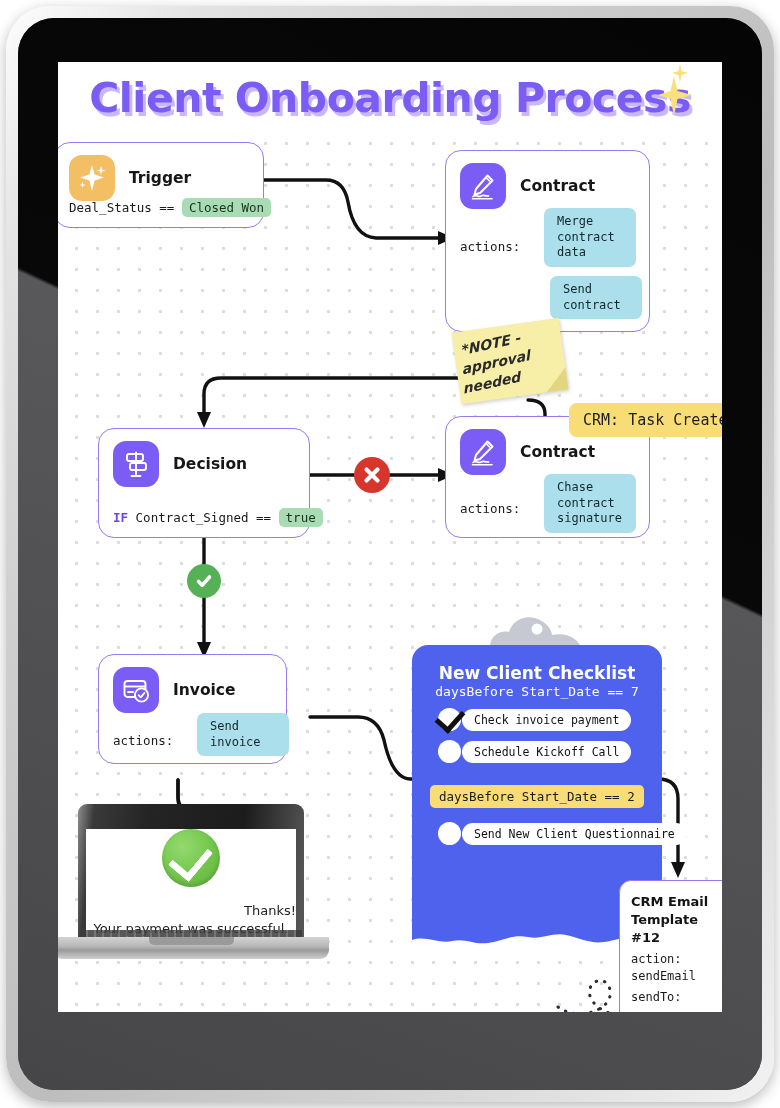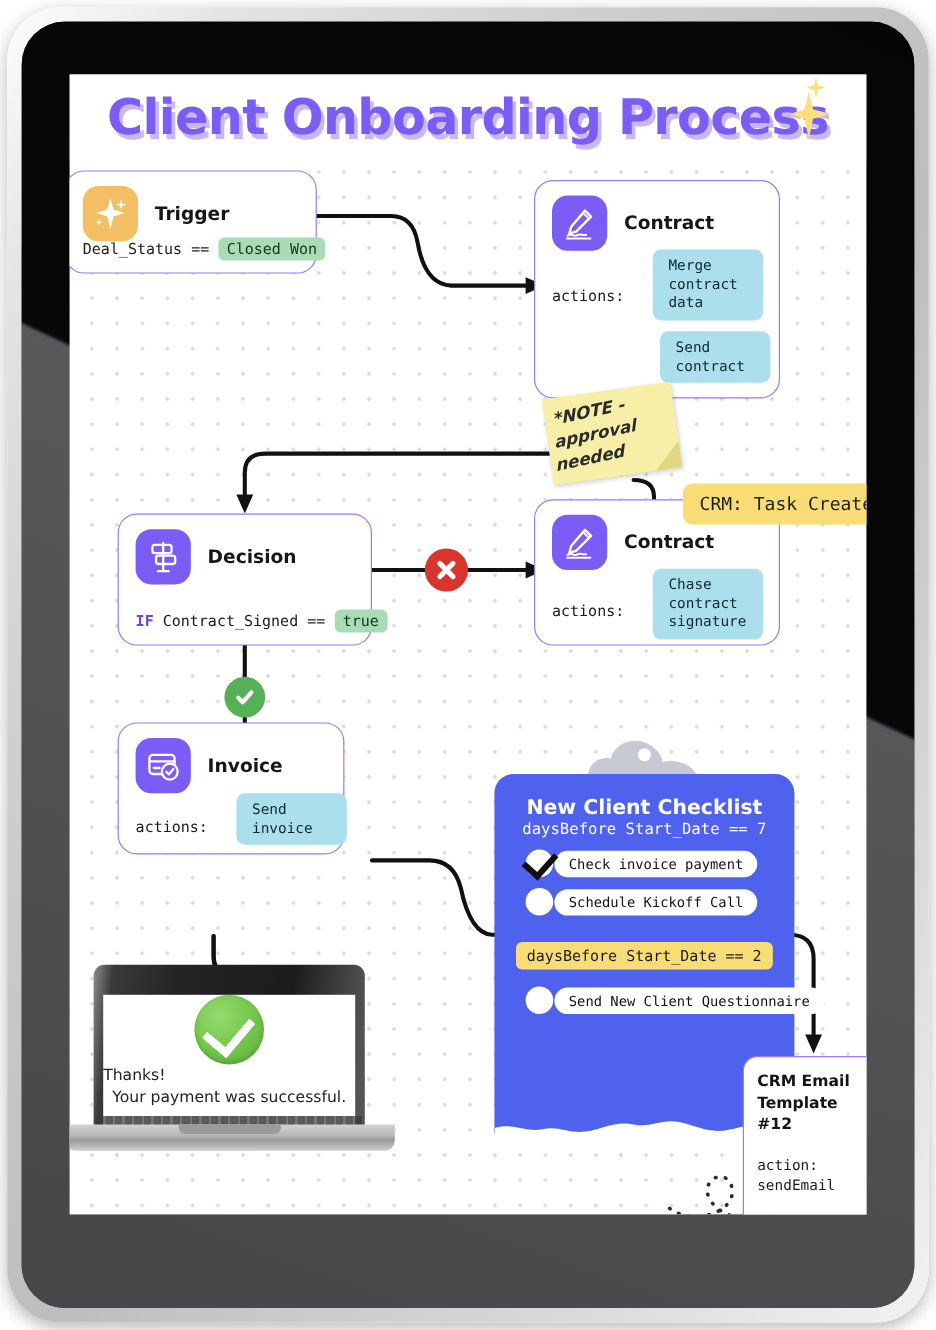--- a/index.html
+++ b/index.html
@@ -141,34 +141,34 @@
   }
   #clip-torn { position:absolute; left:0; bottom:-2px; width:250px; height:22px; }
 
   
   #crm-email-card {
     position:absolute; left:561px; top:818px; width:122px; height:183px;
     background:#ffffff; border:1.5px solid #9b79f0; border-radius:12px;
     z-index:11; padding:12px 11px;
   }
   #crm-email-card .hd { font-family:"DejaVu Sans", sans-serif; font-weight:700; font-size:13px; color:#141414; line-height:18px; }
-  #crm-email-card .bd { font-family:"DejaVu Sans Mono", monospace; font-size:12px; color:#1a1a1a; line-height:17px; margin-top:16px; }
+  #crm-email-card .bd { font-family:"DejaVu Sans Mono", monospace; font-size:12px; color:#1a1a1a; line-height:17px; margin-top:4px; }
 
   
   #laptop { position:absolute; left:-4px; top:742px; width:275px; height:168px; z-index:7; }
   #lt-lid { position:absolute; left:24px; top:0; width:226px; height:135px; border-radius:9px 9px 2px 2px;
     background: linear-gradient(96deg,#8d8d8d 0%,#3a3a3a 7%,#242424 30%,#1c1c1c 70%,#555 97%); padding:9px 8px 10px 8px; }
   #lt-screen { width:100%; height:100%; background:#ffffff; position:relative; }
   #lt-base { position:absolute; left:0; top:133px; width:275px; height:22px;
     background: linear-gradient(180deg,#d3d3d3 0%,#b7b7b7 42%,#9a9a9a 60%,#cfcfcf 100%);
     border-radius: 0 0 9px 9px; }
   #lt-notch { position:absolute; left:95px; top:133px; width:85px; height:8px; background:#9b9b9b; border-radius:0 0 5px 5px; }
   #lt-kb { position:absolute; left:26px; top:126px; width:222px; height:10px;
     background: repeating-linear-gradient(90deg,#3b3b3b 0 6px,#5d5d5d 6px 8px); opacity:.85; }
-  #lt-msg1 { text-align:left; font-family:"DejaVu Sans", sans-serif; font-size:13px; color:#222; margin-top:2px; }
+  #lt-msg1 { text-align:right; font-family:"DejaVu Sans", sans-serif; font-size:13px; color:#222; margin-top:16px; }
   #lt-msg2 { text-align:center; font-family:"DejaVu Sans", sans-serif; font-size:13px; color:#222; margin-top:3px; }
   #lt-check { width:58px; height:58px; border-radius:50%; background: radial-gradient(circle at 36% 30%, #95d96f 0%, #76c94f 46%, #5fae3e 100%);
     margin: 16px auto 0 auto; position:relative; box-shadow: inset 0 -2px 4px rgba(0,0,0,.15); }
   #lt-check::after { content:""; position:absolute; left:15px; top:11px; width:20px; height:31px;
     border:solid #ffffff; border-width:0 7px 7px 0; transform: rotate(40deg); border-radius:2px; }
 </style>
 </head>
 <body>
 
 <div id="tablet-frame">
@@ -292,21 +292,21 @@
           <path d="M5 25.5 C 8 22.5, 10 27, 13 25 C 15.5 23.3, 17 25.5, 20.5 24.8" fill="none" stroke="#fff" stroke-width="1.7" stroke-linecap="round"></path>
           <path d="M4.5 27.8 L24 27.8" stroke="#fff" stroke-width="1.6" stroke-linecap="round"></path>
         </svg>
       </div>
       <div class="node-title">Contract</div>
     </div>
     <div class="lbl-actions mono" style="top:84px;">actions:</div>
     <div class="action-chip" style="left:98px;top:57px;width:92px;">Chase contract signature</div>
   </div>
 
-  <div class="node" id="node-invoice" style="left:40px;top:540px;width:189px;height:110px;">
+  <div class="node" id="node-invoice" style="left:40px;top:592px;width:189px;height:110px;">
     <div class="node-head">
       <div class="node-icon icon-purple">
         <svg width="30" height="30" viewBox="0 0 30 30">
           <rect x="3.5" y="6" width="21" height="16" rx="3" fill="none" stroke="#fff" stroke-width="1.9"></rect>
           <path d="M3.5 11.5 L24.5 11.5" stroke="#fff" stroke-width="1.9"></path>
           <path d="M7 17 L12 17" stroke="#fff" stroke-width="1.9" stroke-linecap="round"></path>
           <circle cx="20.5" cy="20" r="6.6" fill="#7b5cf5" stroke="#fff" stroke-width="1.9"></circle>
           <path d="M17.6 20.2 L19.7 22.3 L23.5 17.9" fill="none" stroke="#fff" stroke-width="1.9" stroke-linecap="round" stroke-linejoin="round"></path>
         </svg>
       </div>

